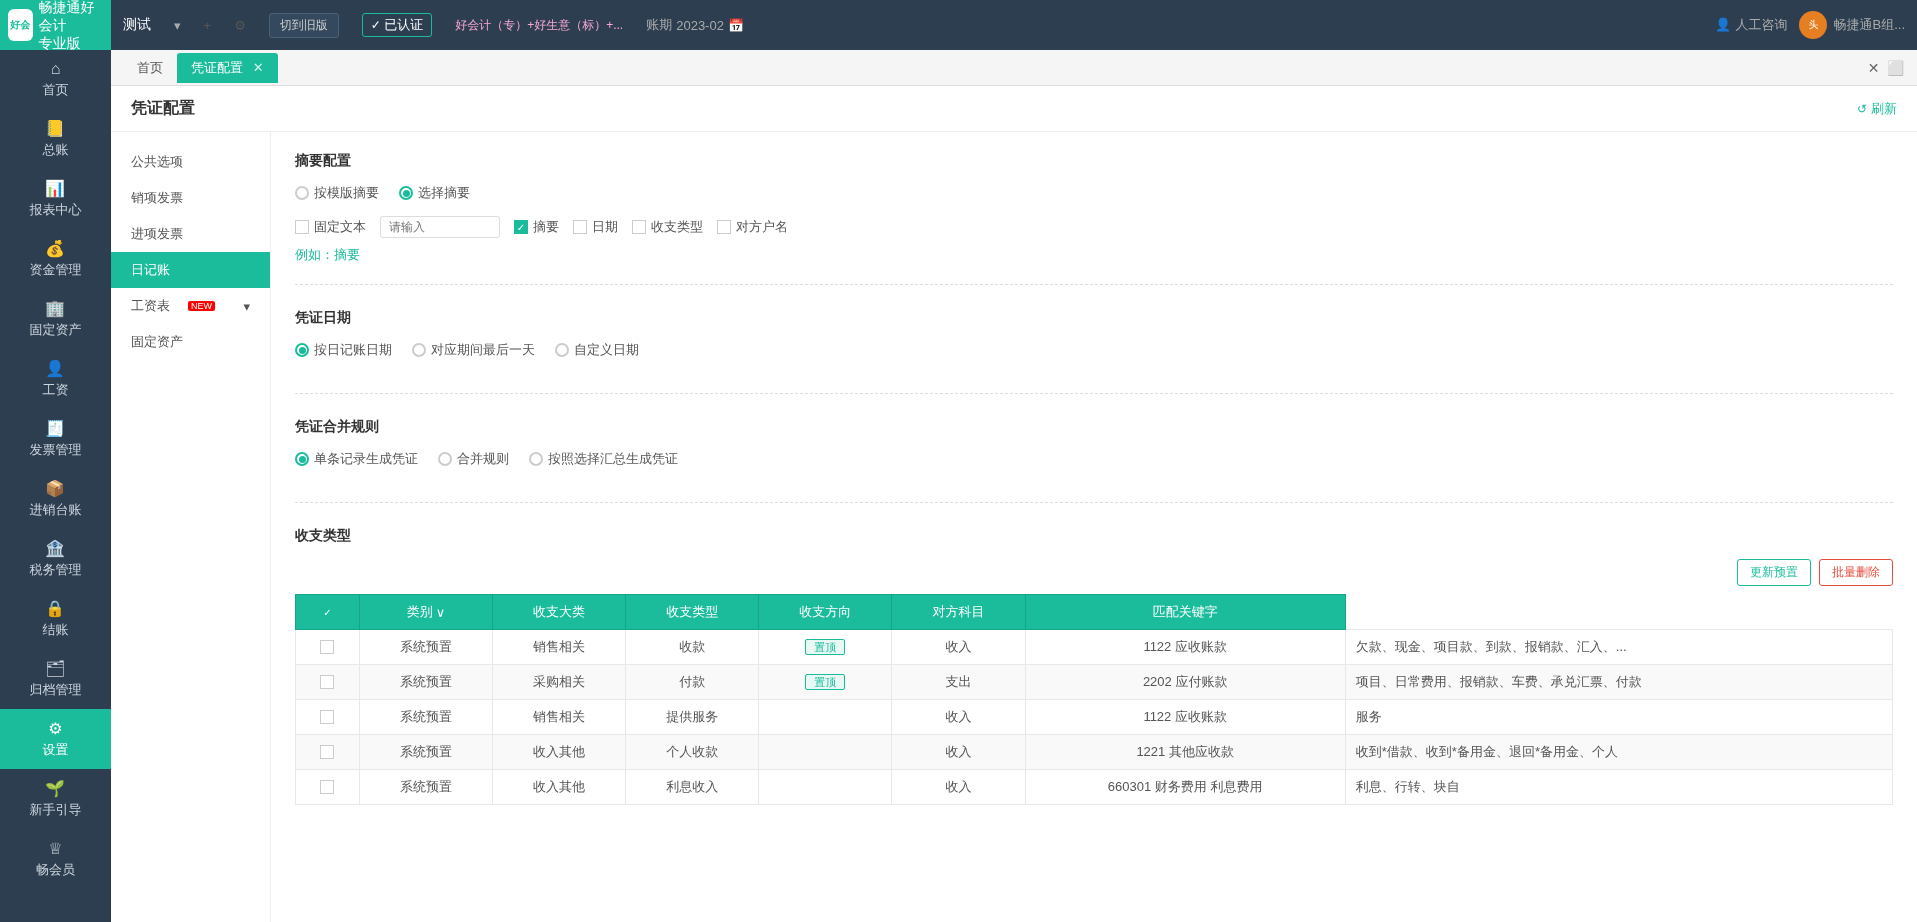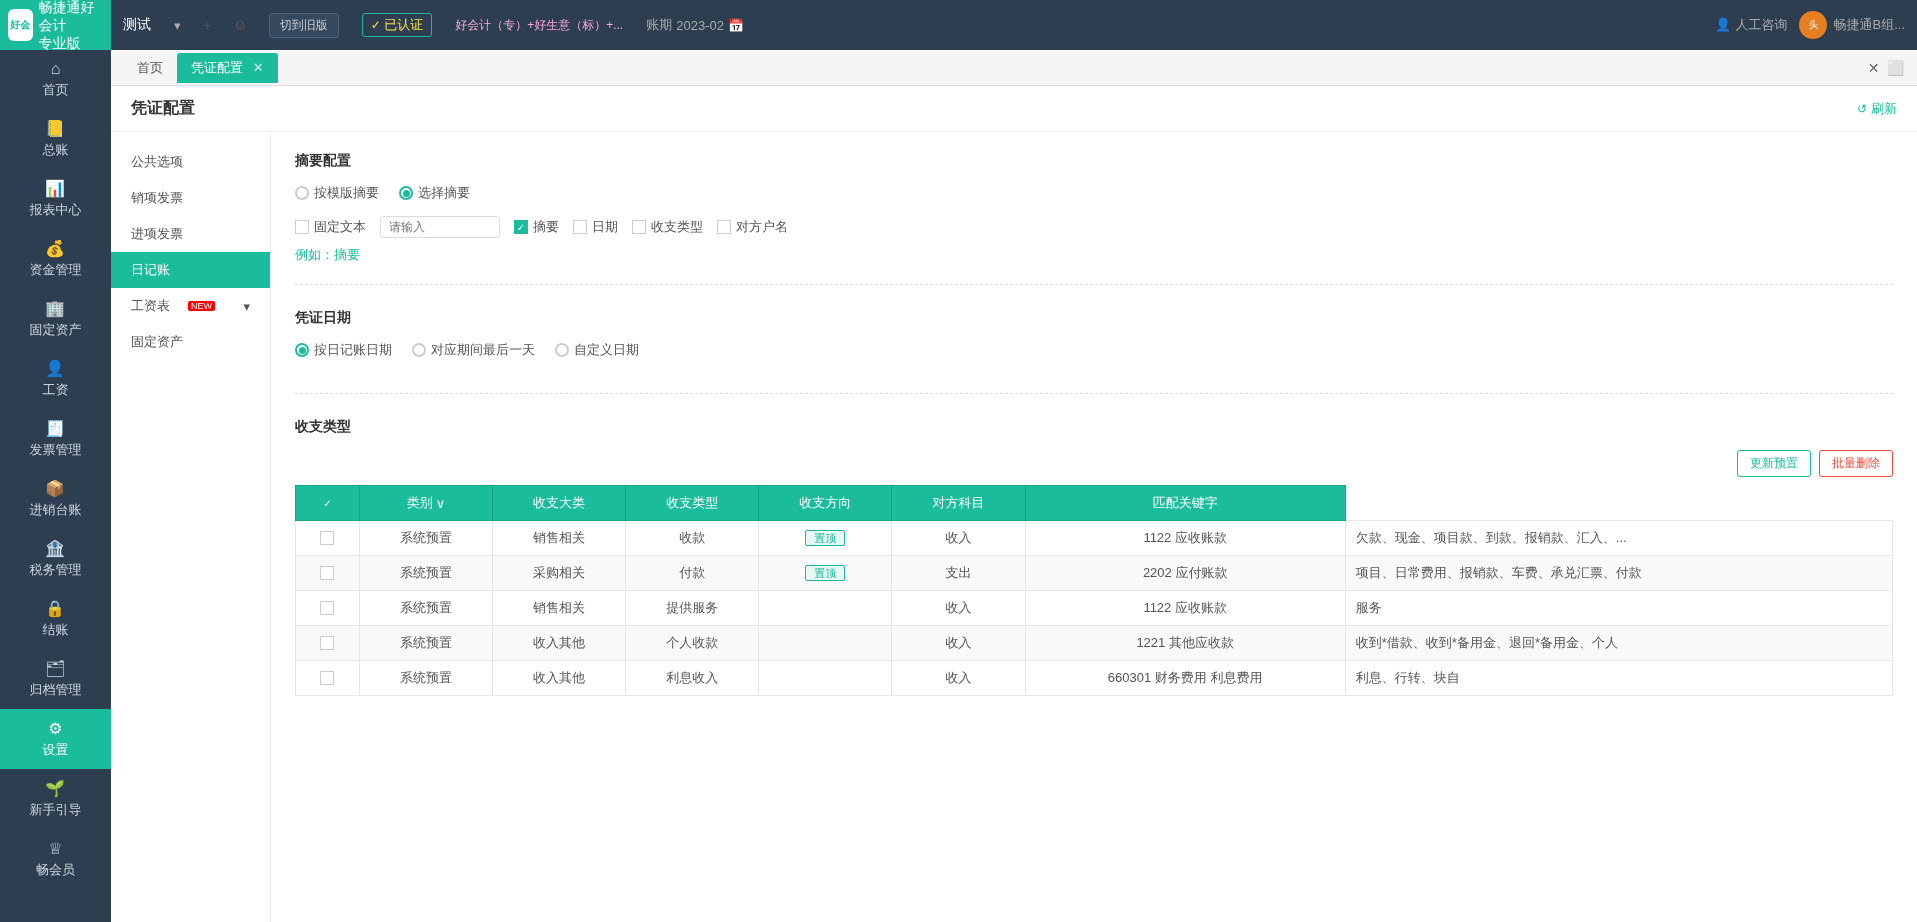--- a/index.html
+++ b/index.html
@@ -63,21 +63,21 @@
       border: 1px solid #4a6278;
       color: #ccc;
       padding: 3px 10px;
       border-radius: 3px;
       cursor: pointer;
       font-size: 12px;
     }
     .topbar-badge {
       background: transparent;
       border: 1px solid #1abc9c;
-      color: #fde047;
+      color: #ffffff;
       padding: 2px 8px;
       border-radius: 3px;
       font-size: 12px;
     }
     .topbar-tags { color: #f9a8d4; font-size: 12px; }
     .topbar-period { color: #aaa; font-size: 12px; display: flex; align-items: center; gap: 4px; }
     .topbar-right { margin-left: auto; display: flex; align-items: center; gap: 12px; color: #aaa; font-size: 12px; }
     .topbar-user { display: flex; align-items: center; gap: 6px; }
     .user-avatar { width: 28px; height: 28px; border-radius: 50%; background: #e67e22; display: flex; align-items: center; justify-content: center; color: white; font-size: 10px; }
 
@@ -435,20 +435,37 @@
               <div class="radio-circle"></div>
               <span>对应期间最后一天</span>
             </label>
             <label class="radio-item">
               <div class="radio-circle"></div>
               <span>自定义日期</span>
             </label>
           </div>
         </div>
 
+        <div class="section">
+          <div class="section-title">凭证合并规则</div>
+          <div class="radio-group">
+            <label class="radio-item">
+              <div class="radio-circle selected"></div>
+              <span>单条记录生成凭证</span>
+            </label>
+            <label class="radio-item">
+              <div class="radio-circle"></div>
+              <span>合并规则</span>
+            </label>
+            <label class="radio-item">
+              <div class="radio-circle"></div>
+              <span>按照选择汇总生成凭证</span>
+            </label>
+          </div>
+        </div>
 
         <div class="section">
           <div class="section-title">收支类型</div>
           <div class="table-actions">
             <button class="action-btn outline-cyan">更新预置</button>
             <button class="action-btn outline-red">批量删除</button>
           </div>
           <table class="data-table">
             <thead>
               <tr>

